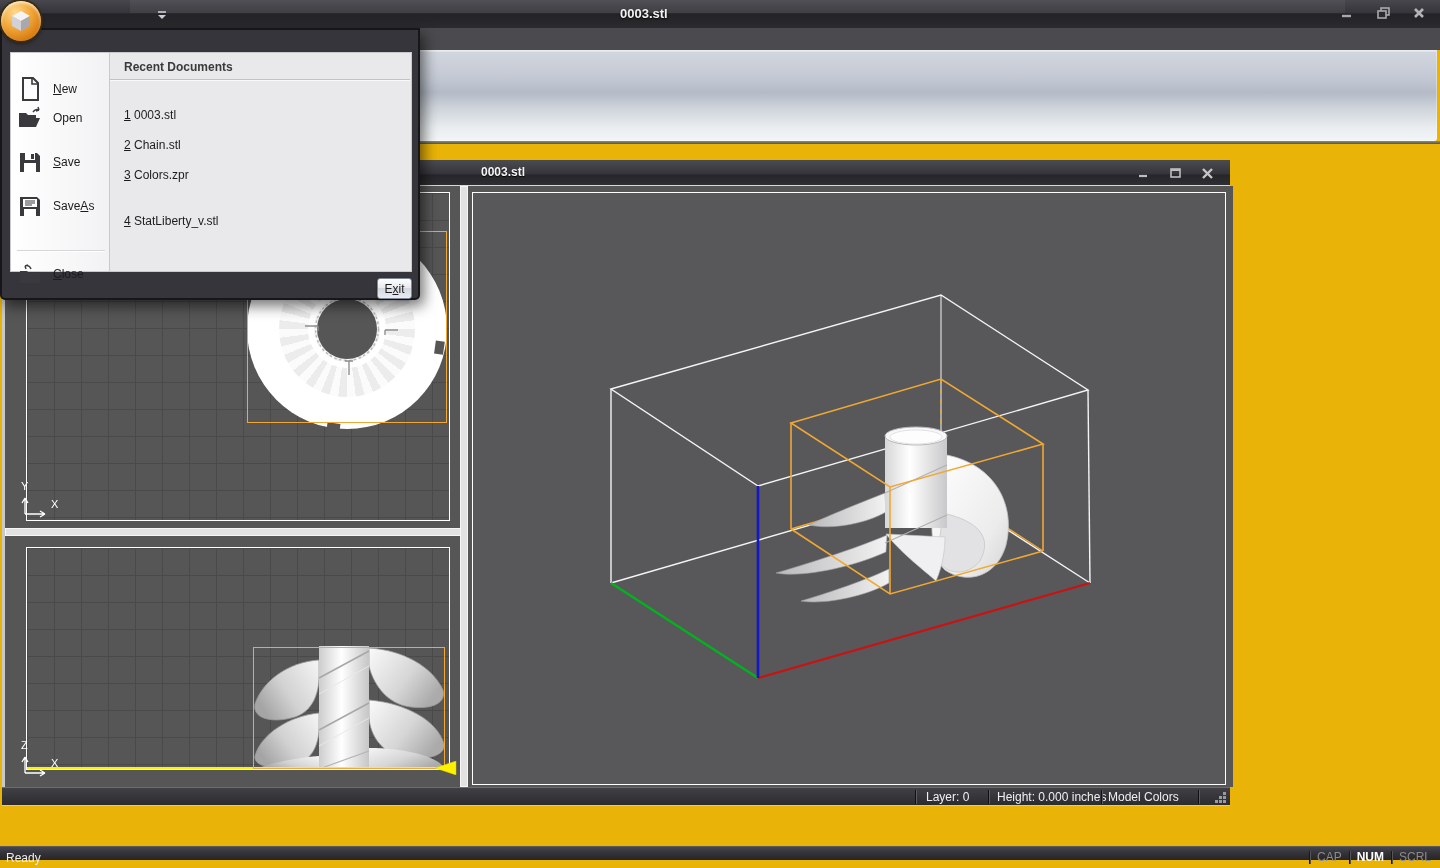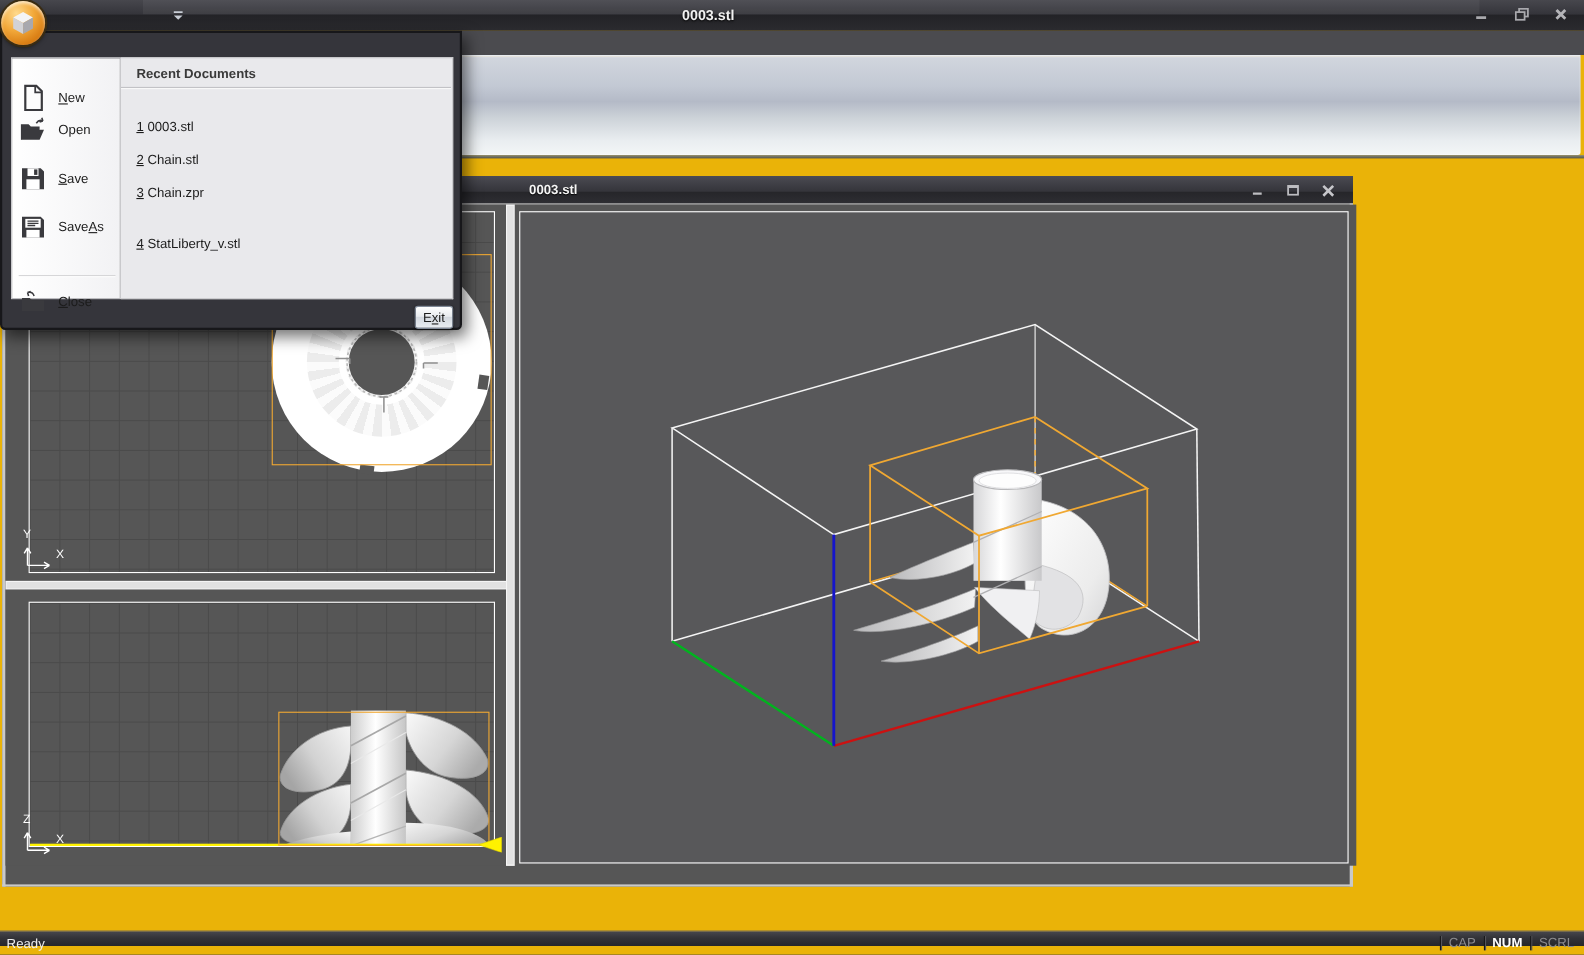--- a/index.html
+++ b/index.html
@@ -323,20 +323,39 @@
             <path d="M318 336 L417 401 L570 358"></path>
           </g>
 
           <path d="M138 390 L285 485" stroke="#00b41e" stroke-width="2.2"></path>
           <path d="M285 485 L617 390" stroke="#cc1111" stroke-width="2.2"></path>
           <path d="M285 293 L285 485" stroke="#1515cc" stroke-width="2.6"></path>
         </svg>
       </div>
     </div>
 
+    <div id="child-status">
+      <div class="sep" style="left:913px"></div>
+      <span class="fld" style="left:924px">Layer: 0</span>
+      <div class="sep" style="left:986px"></div>
+      <span class="fld" style="left:995px">Height: 0.000 inches</span>
+      <div class="sep" style="left:1099px"></div>
+      <span class="fld" style="left:1106px">Model Colors</span>
+      <div class="sep" style="left:1196px"></div>
+      <svg id="grip" width="13" height="13">
+        <g fill="#9a9a9e">
+          <rect x="9" y="1" width="3" height="3"></rect>
+            <rect x="9" y="5" width="3" height="3"></rect>
+          <rect x="9" y="9" width="3" height="3"></rect>
+            <rect x="5" y="5" width="3" height="3"></rect>
+          <rect x="5" y="9" width="3" height="3"></rect>
+            <rect x="1" y="9" width="3" height="3"></rect>
+        </g>
+      </svg>
+    </div>
   </div>
 
   <div id="appstatus">
     <span id="status-message">Ready</span>
     <div id="keystates">
       <div class="sep"></div>
       <span class="ks">CAP</span>
       <div class="sep"></div>
       <span class="ks active">NUM</span>
       <div class="sep"></div>
@@ -394,21 +413,21 @@
       </div>
     </div>
     <div id="menu-right">
       <span id="recent-header">Recent Documents</span>
       <div id="recent-sep"></div>
       <div class="recent-item" style="top:55px">
         <span class="key">1</span><span> 0003.stl</span></div>
       <div class="recent-item" style="top:85px">
         <span class="key">2</span><span> Chain.stl</span></div>
       <div class="recent-item" style="top:115px">
-        <span class="key">3</span><span> Chain.zpr</span></div>
+        <span class="key">3</span><span> Colors.zpr</span></div>
       <div class="recent-item" style="top:161px">
         <span class="key">4</span><span> StatLiberty_v.stl</span></div>
     </div>
     <div id="exit-btn">
       <span><span>E</span><span class="key">x</span><span>it</span></span>
     </div>
   </div>
 
   <div id="orb">
     <svg width="24" height="24">

